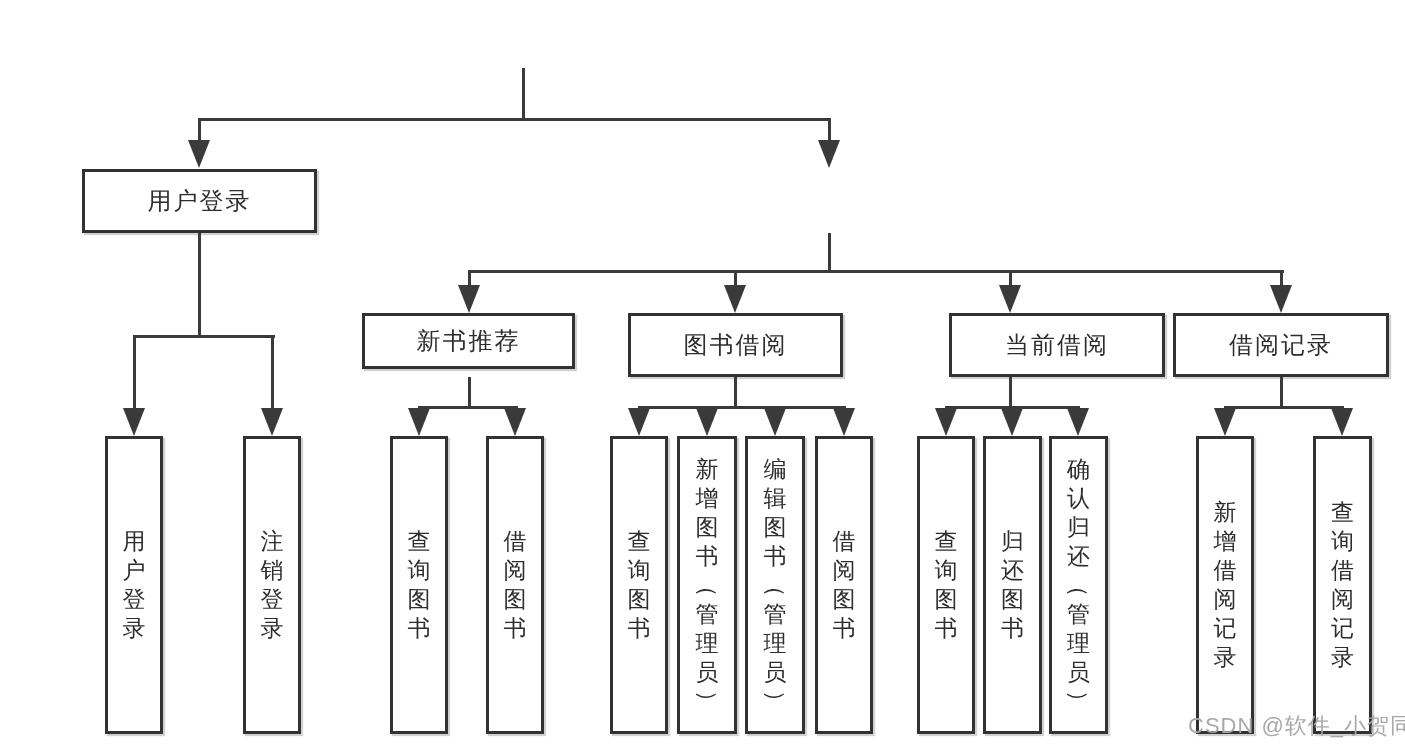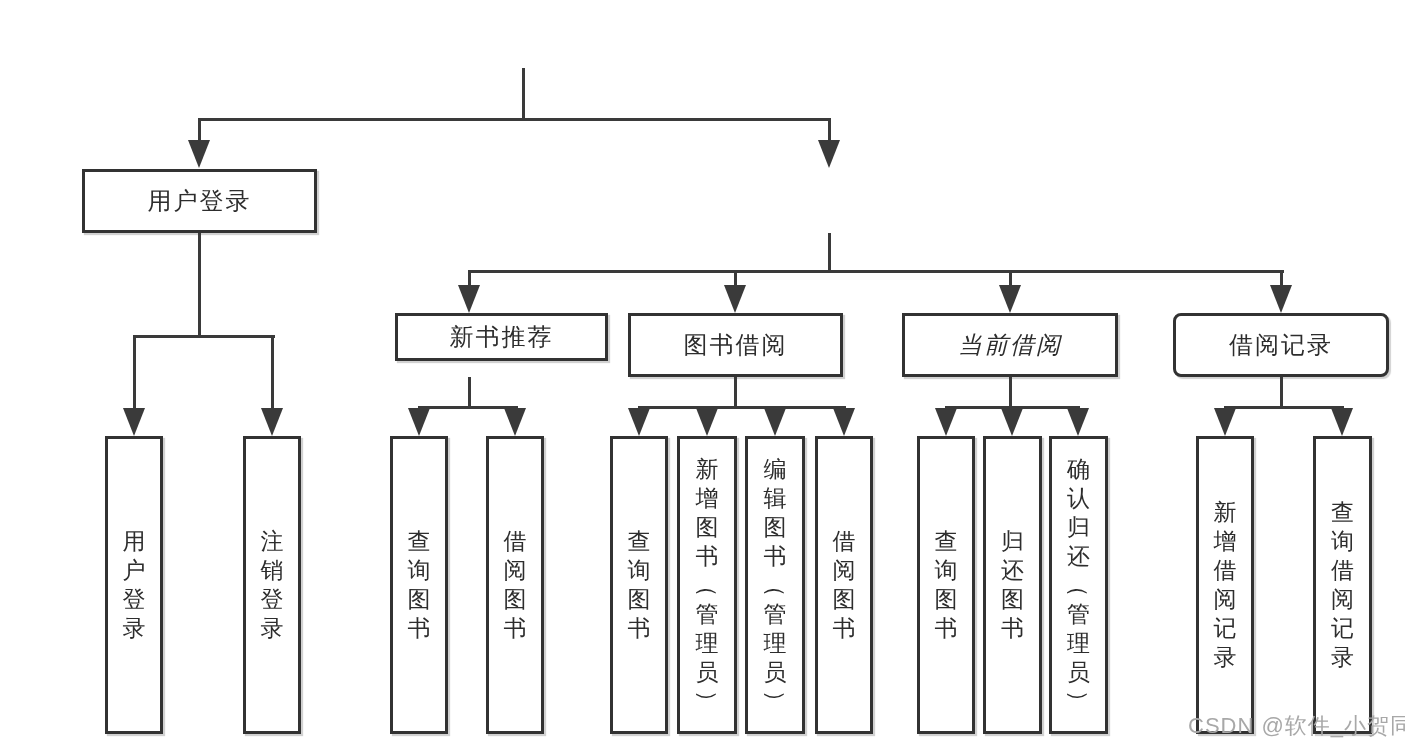--- a/index.html
+++ b/index.html
@@ -34,30 +34,30 @@
 </head>
 <body>
 
 <div id="stage">
 
 
   <div class="box" style="left:82px;top:169px;width:235px;height:64px;">
     <span class="hlabel">用户登录</span>
   </div>
 
-  <div class="box" style="left:362px;top:313px;width:213px;height:48px;margin-left:33px;">
+  <div class="box" style="left:362px;top:313px;width:213px;height:56px;">
     <span class="hlabel">新书推荐</span>
   </div>
   <div class="box" style="left:628px;top:313px;width:215px;height:64px;text-align:right;">
     <span class="hlabel">图书借阅</span>
   </div>
-  <div class="box" style="left:902px;top:313px;width:216px;height:64px;font-style:italic;">
+  <div class="box" style="left:949px;top:313px;width:216px;height:64px;">
     <span class="hlabel">当前借阅</span>
   </div>
-  <div class="box" style="left:1173px;top:313px;width:216px;height:64px;border-radius:8px;">
+  <div class="box" style="left:1173px;top:313px;width:216px;height:64px;">
     <span class="hlabel">借阅记录</span>
   </div>
 
   <div class="box" style="left:105px;top:436px;width:58px;height:298px;">
     <span class="vlabel">
         <span class="vchar">用</span>
         <span class="vchar">户</span>
         <span class="vchar">登</span>
         <span class="vchar">录</span>
       </span>

